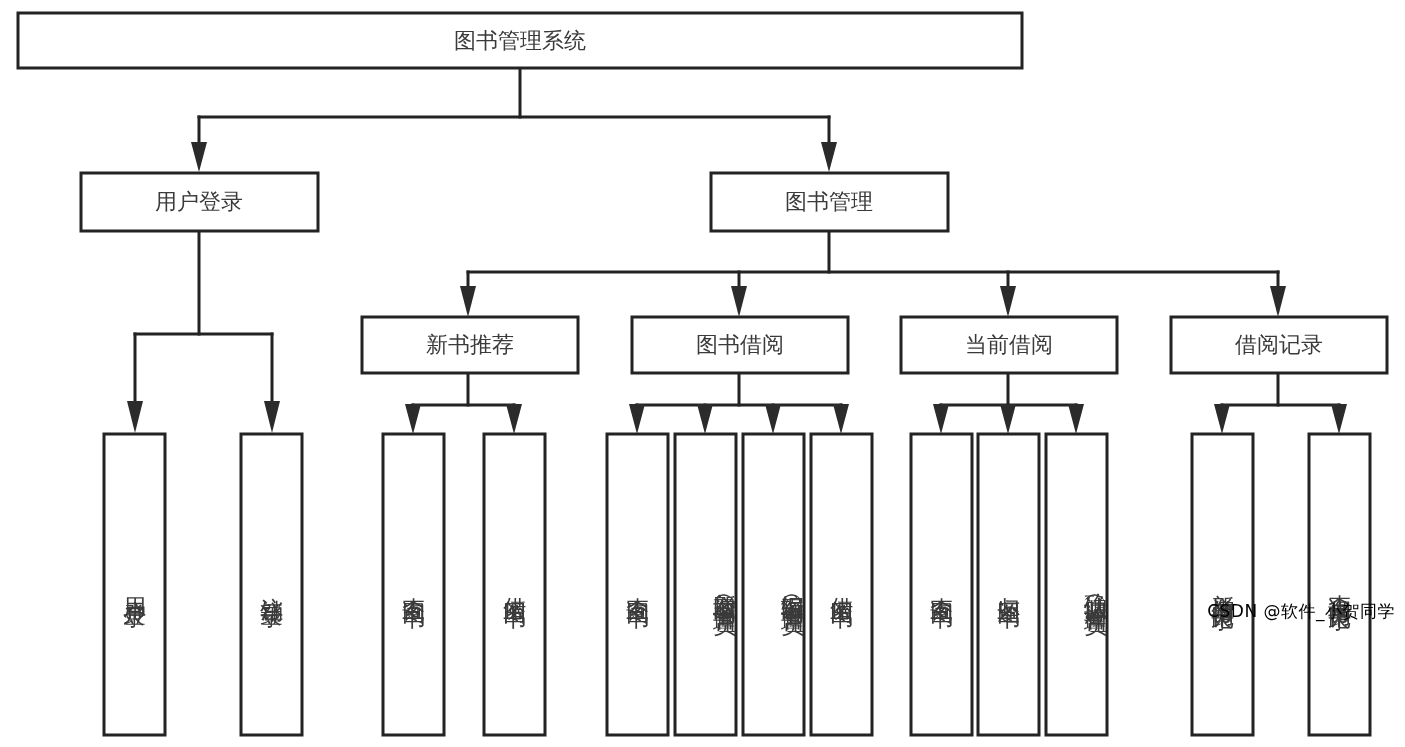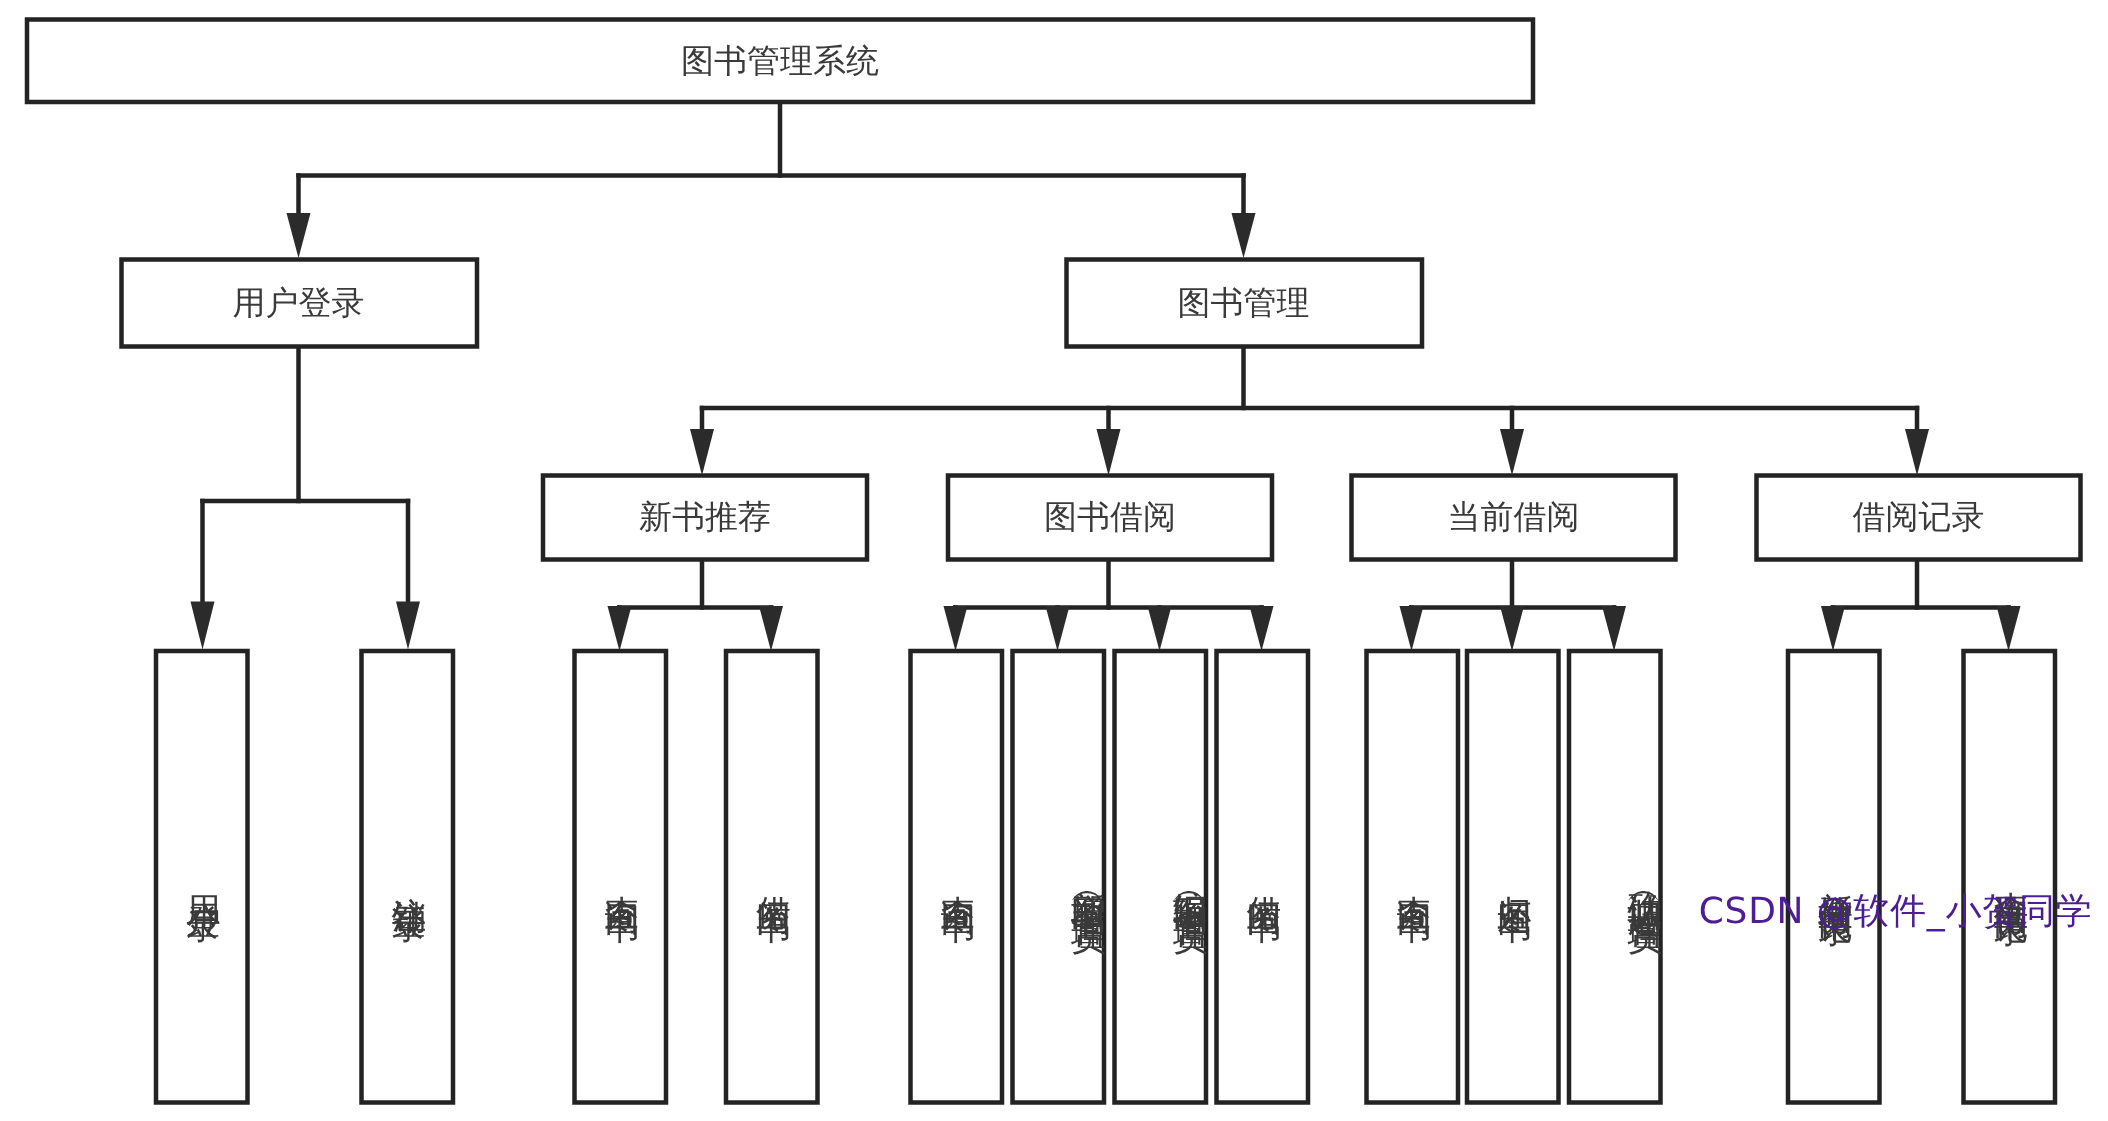--- a/index.html
+++ b/index.html
@@ -67,22 +67,22 @@
     pointer-events: none;
   }
   .vlabel.centered {
     align-items: center;
   }
   .watermark {
     position: absolute;
     right: 10px;
     bottom: 6px;
     font-family: "DejaVu Sans", "Liberation Sans", sans-serif;
-    font-size: 24px;
-    color: #4c1d95;
+    font-size: 17px;
+    color: #000000;
     letter-spacing: 0.5px;
     white-space: nowrap;
   }
 </style>
 </head>
 <body>
 
 <div id="diagram-root">
 
   <svg id="diagram-canvas" viewBox="0 0 1405 747">

